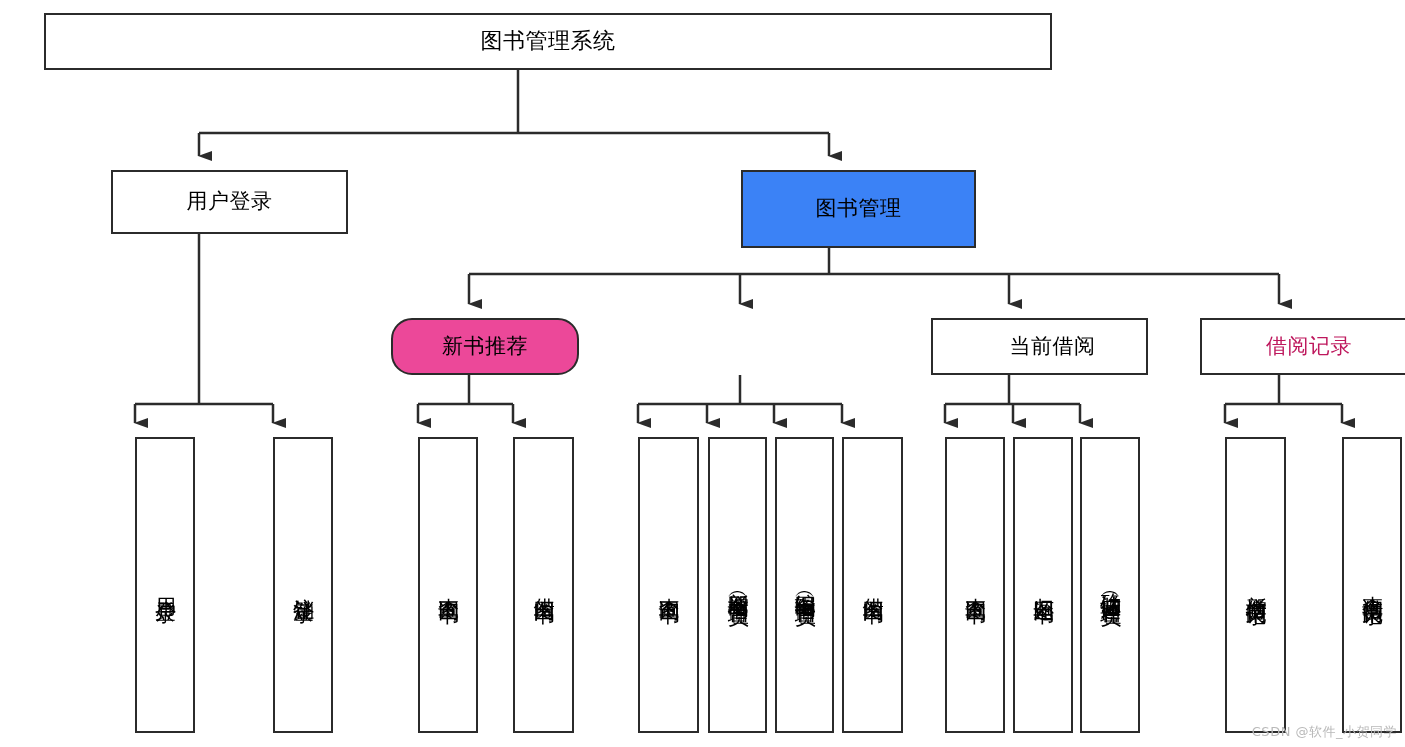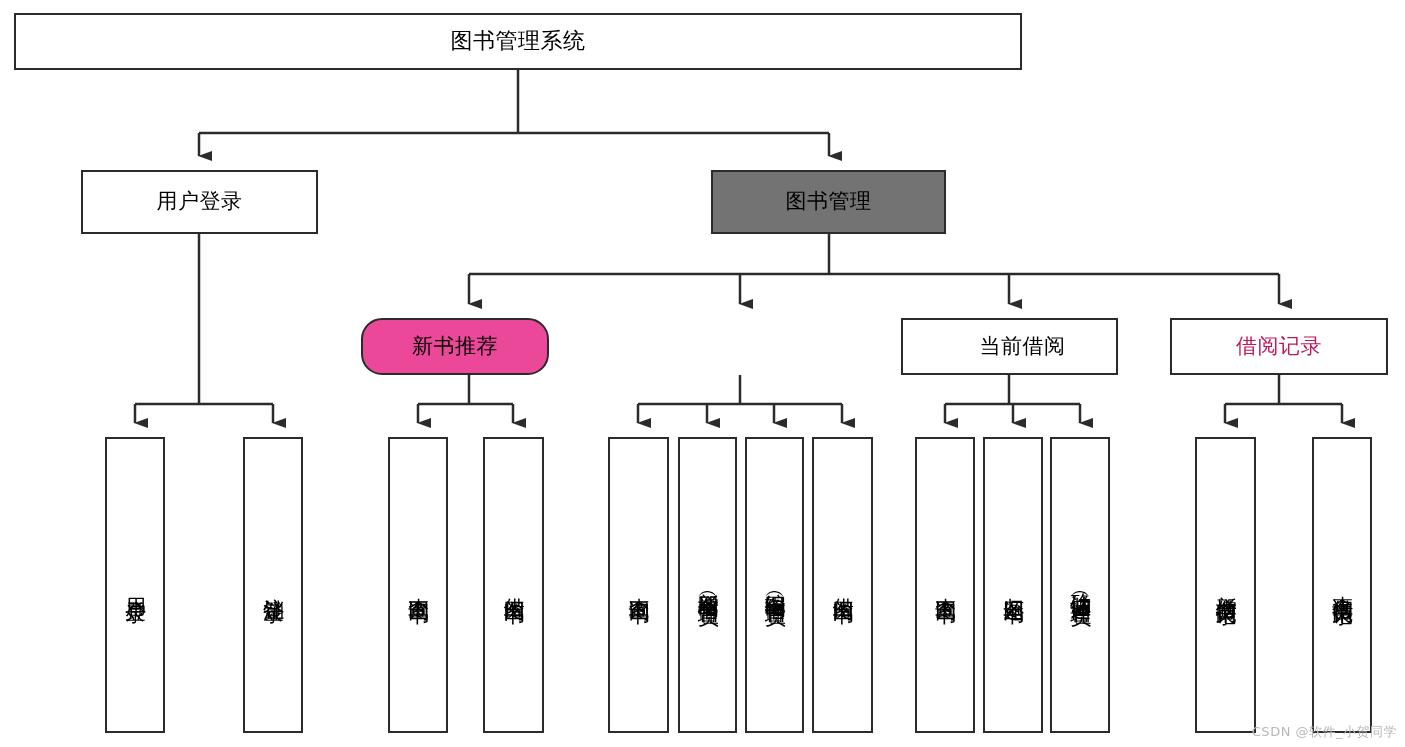--- a/index.html
+++ b/index.html
@@ -26,20 +26,21 @@
   .node {
     position: absolute;
     box-sizing: border-box;
     border: 2.5px solid #2b2b2b;
     background: #ffffff;
     display: flex;
     align-items: center;
     justify-content: center;
     color: #000000;
     line-height: 1.12;
+    margin-left: 30px;
   }
   .node.horiz {
     font-size: 21px;
     letter-spacing: 0.5px;
   }
   .node.vert {
     writing-mode: vertical-rl;
     text-orientation: upright;
     font-size: 21px;
     letter-spacing: 2px;
@@ -118,21 +119,21 @@
       <path d="M 1279 375 L 1279 404"></path>
       <path d="M 1225 404 L 1342 404"></path>
       <path d="M 1225 404 L 1225 423" marker-end="url(#arrow)"></path>
       <path d="M 1342 404 L 1342 423" marker-end="url(#arrow)"></path>
     </g>
   </svg>
 
   <div class="node horiz" id="root-node" style="left: 14px; top: 13px; width: 1008px; height: 57px; border-color: rgb(43, 43, 43); background: rgb(255, 255, 255); color: rgb(0, 0, 0);">图书管理系统</div>
 
   <div class="node horiz" style="left: 81px; top: 170px; width: 237px; height: 64px; border-color: rgb(43, 43, 43); background: rgb(255, 255, 255); color: rgb(0, 0, 0);">用户登录</div>
-  <div class="node horiz" style="left: 711px; top: 170px; width: 235px; height: 64px; border-color: rgb(43, 43, 43); background: #737373; color: rgb(0, 0, 0);">图书管理</div>
+  <div class="node horiz" style="left: 711px; top: 170px; width: 235px; height: 78px; border-color: rgb(43, 43, 43); background: #3b82f6; color: rgb(0, 0, 0);">图书管理</div>
 
   <div class="node horiz" style="left: 361px; top: 318px; width: 188px; height: 57px; border-color: rgb(43, 43, 43); background: #ec4899; color: rgb(0, 0, 0); border-radius: 21px;">新书推荐</div>
   <div class="node horiz" style="left: 901px; top: 318px; width: 217px; height: 57px; border-color: rgb(43, 43, 43); background: rgb(255, 255, 255); color: rgb(0, 0, 0); padding-left: 26px;">当前借阅</div>
   <div class="node horiz" style="left: 1170px; top: 318px; width: 218px; height: 57px; border-color: rgb(43, 43, 43); background: rgb(255, 255, 255); color: #be185d;">借阅记录</div>
 
   <div class="node vert" style="left: 105px; top: 437px; width: 60px; height: 296px; border-color: rgb(43, 43, 43); background: rgb(255, 255, 255); color: rgb(0, 0, 0);">
     <span class="vlabel">用户登录</span>
   </div>
   <div class="node vert" style="left: 243px; top: 437px; width: 60px; height: 296px; border-color: rgb(43, 43, 43); background: rgb(255, 255, 255); color: rgb(0, 0, 0);">
     <span class="vlabel">注销登录</span>

